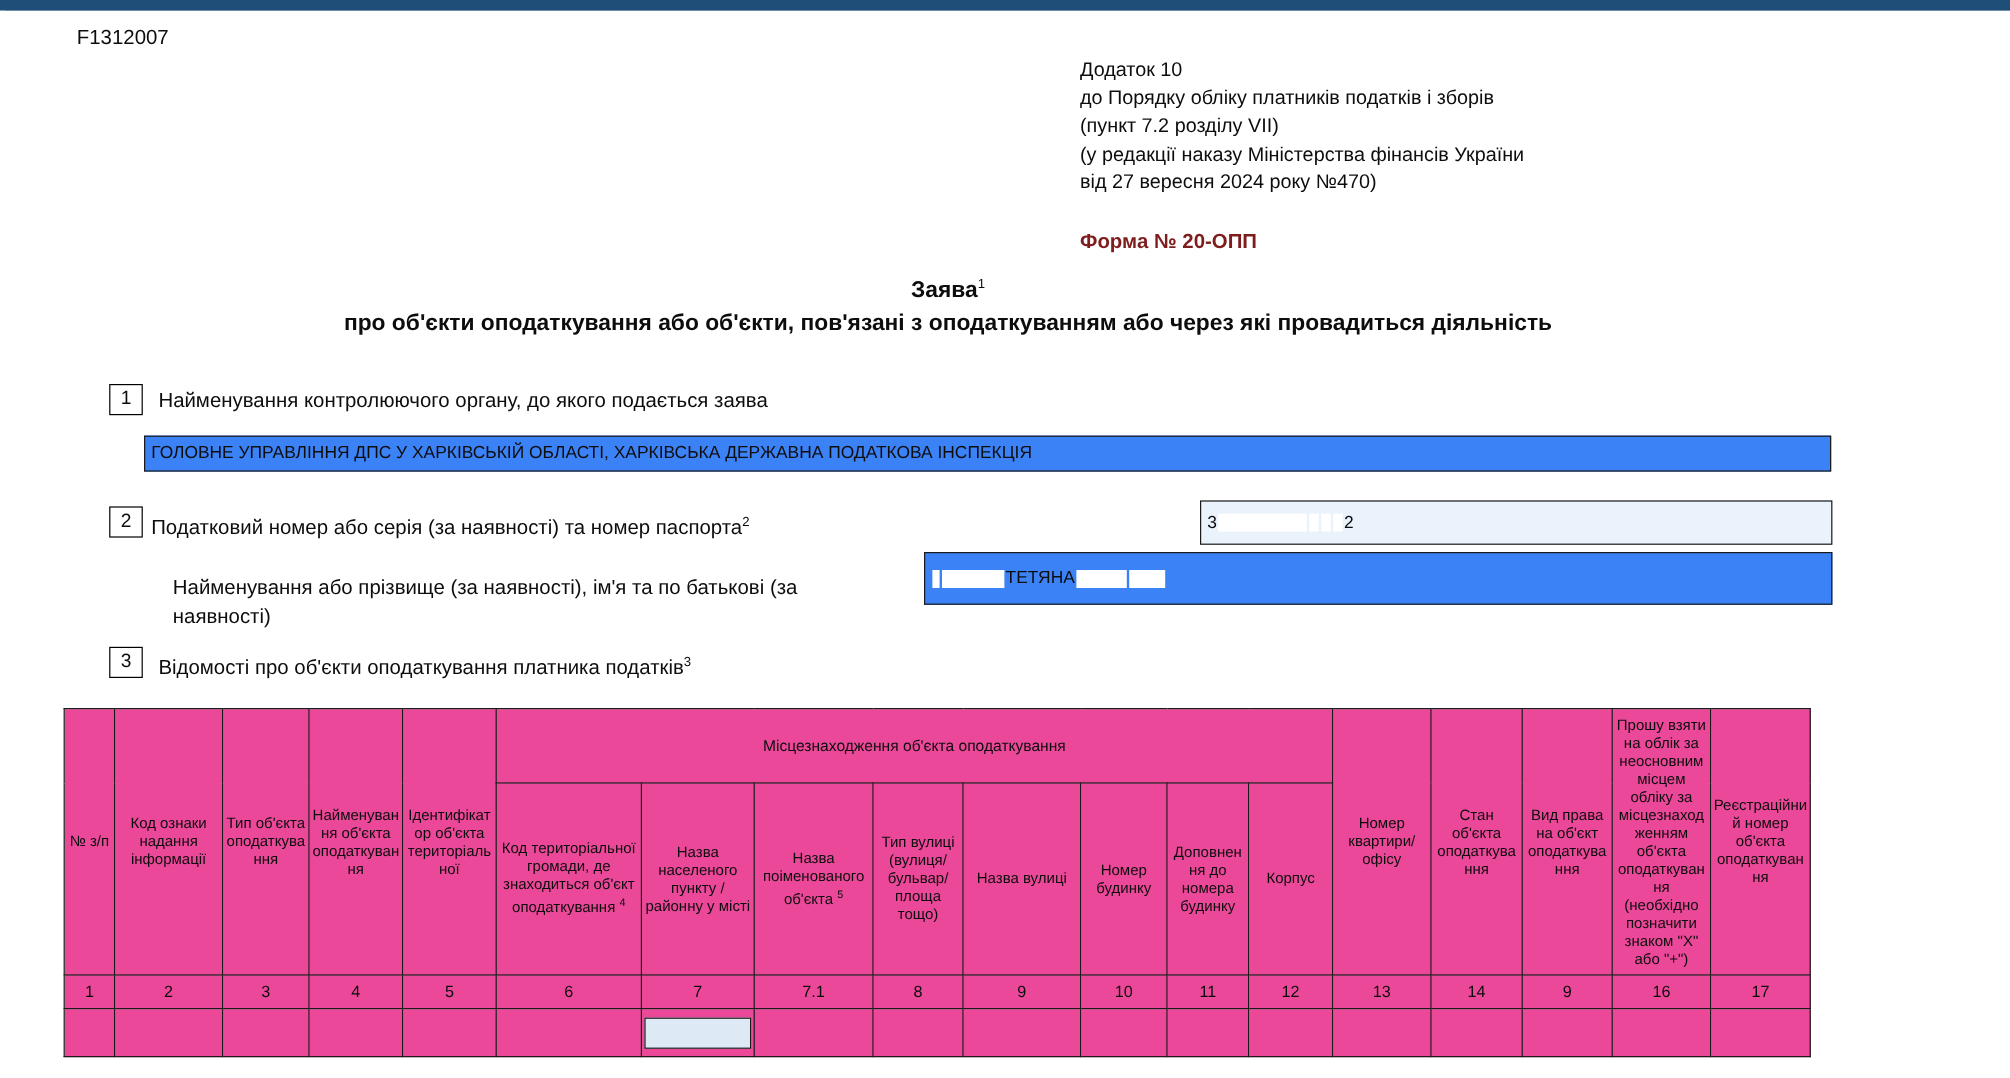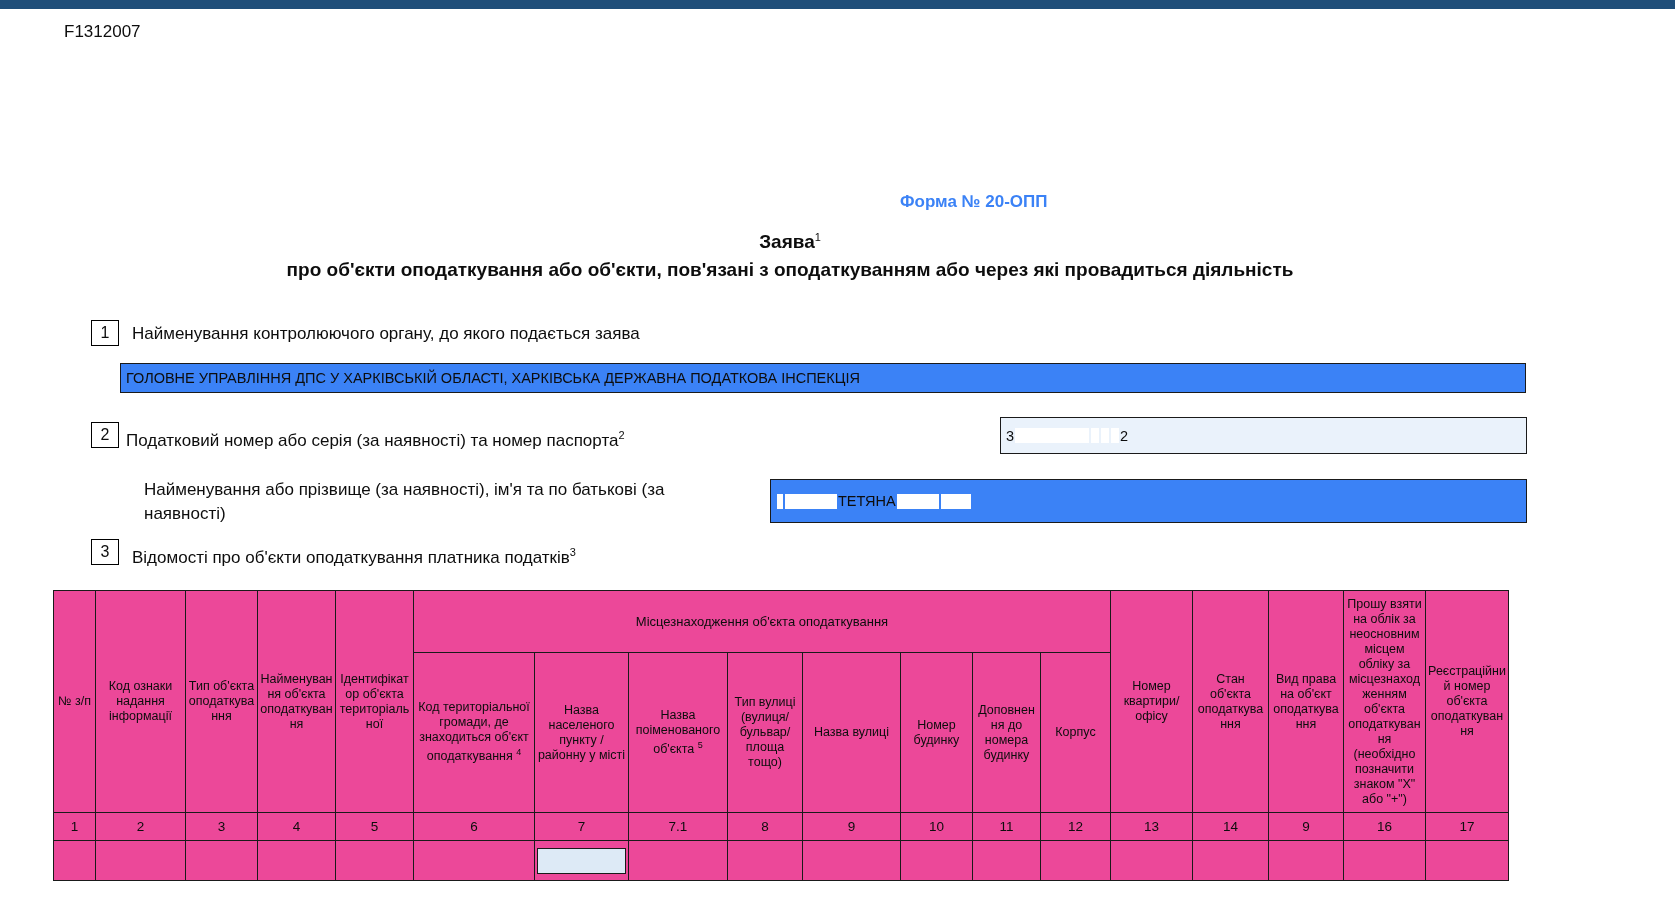--- a/index.html
+++ b/index.html
@@ -57,21 +57,21 @@
     line-height: 23.5px;
     color: #0d0d0d;
     white-space: nowrap;
   }
   .hdr-block div { white-space: nowrap; }
   .form-num {
     position: absolute;
     left: 900px; top: 183px;
     font-size: 17px;
     font-weight: bold;
-    color: #3b82f6;
+    color: #7f1d1d;
   }
 
   
   .title-main {
     position: absolute;
     left: 0; top: 222px;
     width: 1580px;
     text-align: center;
     font-size: 19px;
     font-weight: bold;
@@ -172,20 +172,27 @@
 
 <div class="page">
 
   <div class="topbar"></div>
   <div class="topbar-left-stub"></div>
 
   <div class="doc">
 
     <div class="form-code">F1312007</div>
 
+    <div class="hdr-block">
+      <div>Додаток 10</div>
+      <div>до Порядку обліку платників податків і зборів</div>
+      <div>(пункт 7.2 розділу VII)</div>
+      <div>(у редакції наказу Міністерства фінансів України</div>
+      <div>від 27 вересня 2024 року №470)</div>
+    </div>
 
     <div class="form-num">Форма № 20-ОПП</div>
 
     <div class="title-main">
       <span>Заява</span><sup>1</sup>
     </div>
     <div class="title-sub">про об'єкти оподаткування або об'єкти, пов'язані з оподаткуванням або через які провадиться діяльність</div>
 
     <div class="sec-num" style="left:91px; top:311px;">1</div>
     <div class="sec-label" style="left:132px; top:313px;">Найменування контролюючого органу, до якого подається заява</div>
@@ -198,21 +205,21 @@
     <div class="field pale" style="left:1000px; top:408px; width:527px; height:37px;">
       <span>3</span>
         <span class="redact" style="width:74px;"></span>
         <span class="redact" style="width:8px;"></span>
         <span class="redact" style="width:8px;"></span>
         <span class="redact" style="width:8px;"></span>
         <span>2</span>
     </div>
 
     <div class="sec-label" style="left:144px; top:469px; width:600px;">Найменування або прізвище (за наявності), ім'я та по батькові (за наявності)</div>
-    <div class="field" style="left:770px; top:470px; width:757px; height:44px;">
+    <div class="field" style="left:770px; top:451px; width:757px; height:44px;">
       <span class="redact" style="width:6px;"></span>
         <span class="redact" style="width:52px;"></span>
         <span>ТЕТЯНА</span>
         <span class="redact" style="width:42px;"></span>
         <span class="redact" style="width:30px;"></span>
     </div>
 
     <div class="sec-num" style="left:91px; top:530px;">3</div>
     <div class="sec-label" style="left:132px; top:531px;">
       <span>Відомості про об'єкти оподаткування платника податків</span><sup>3</sup>

